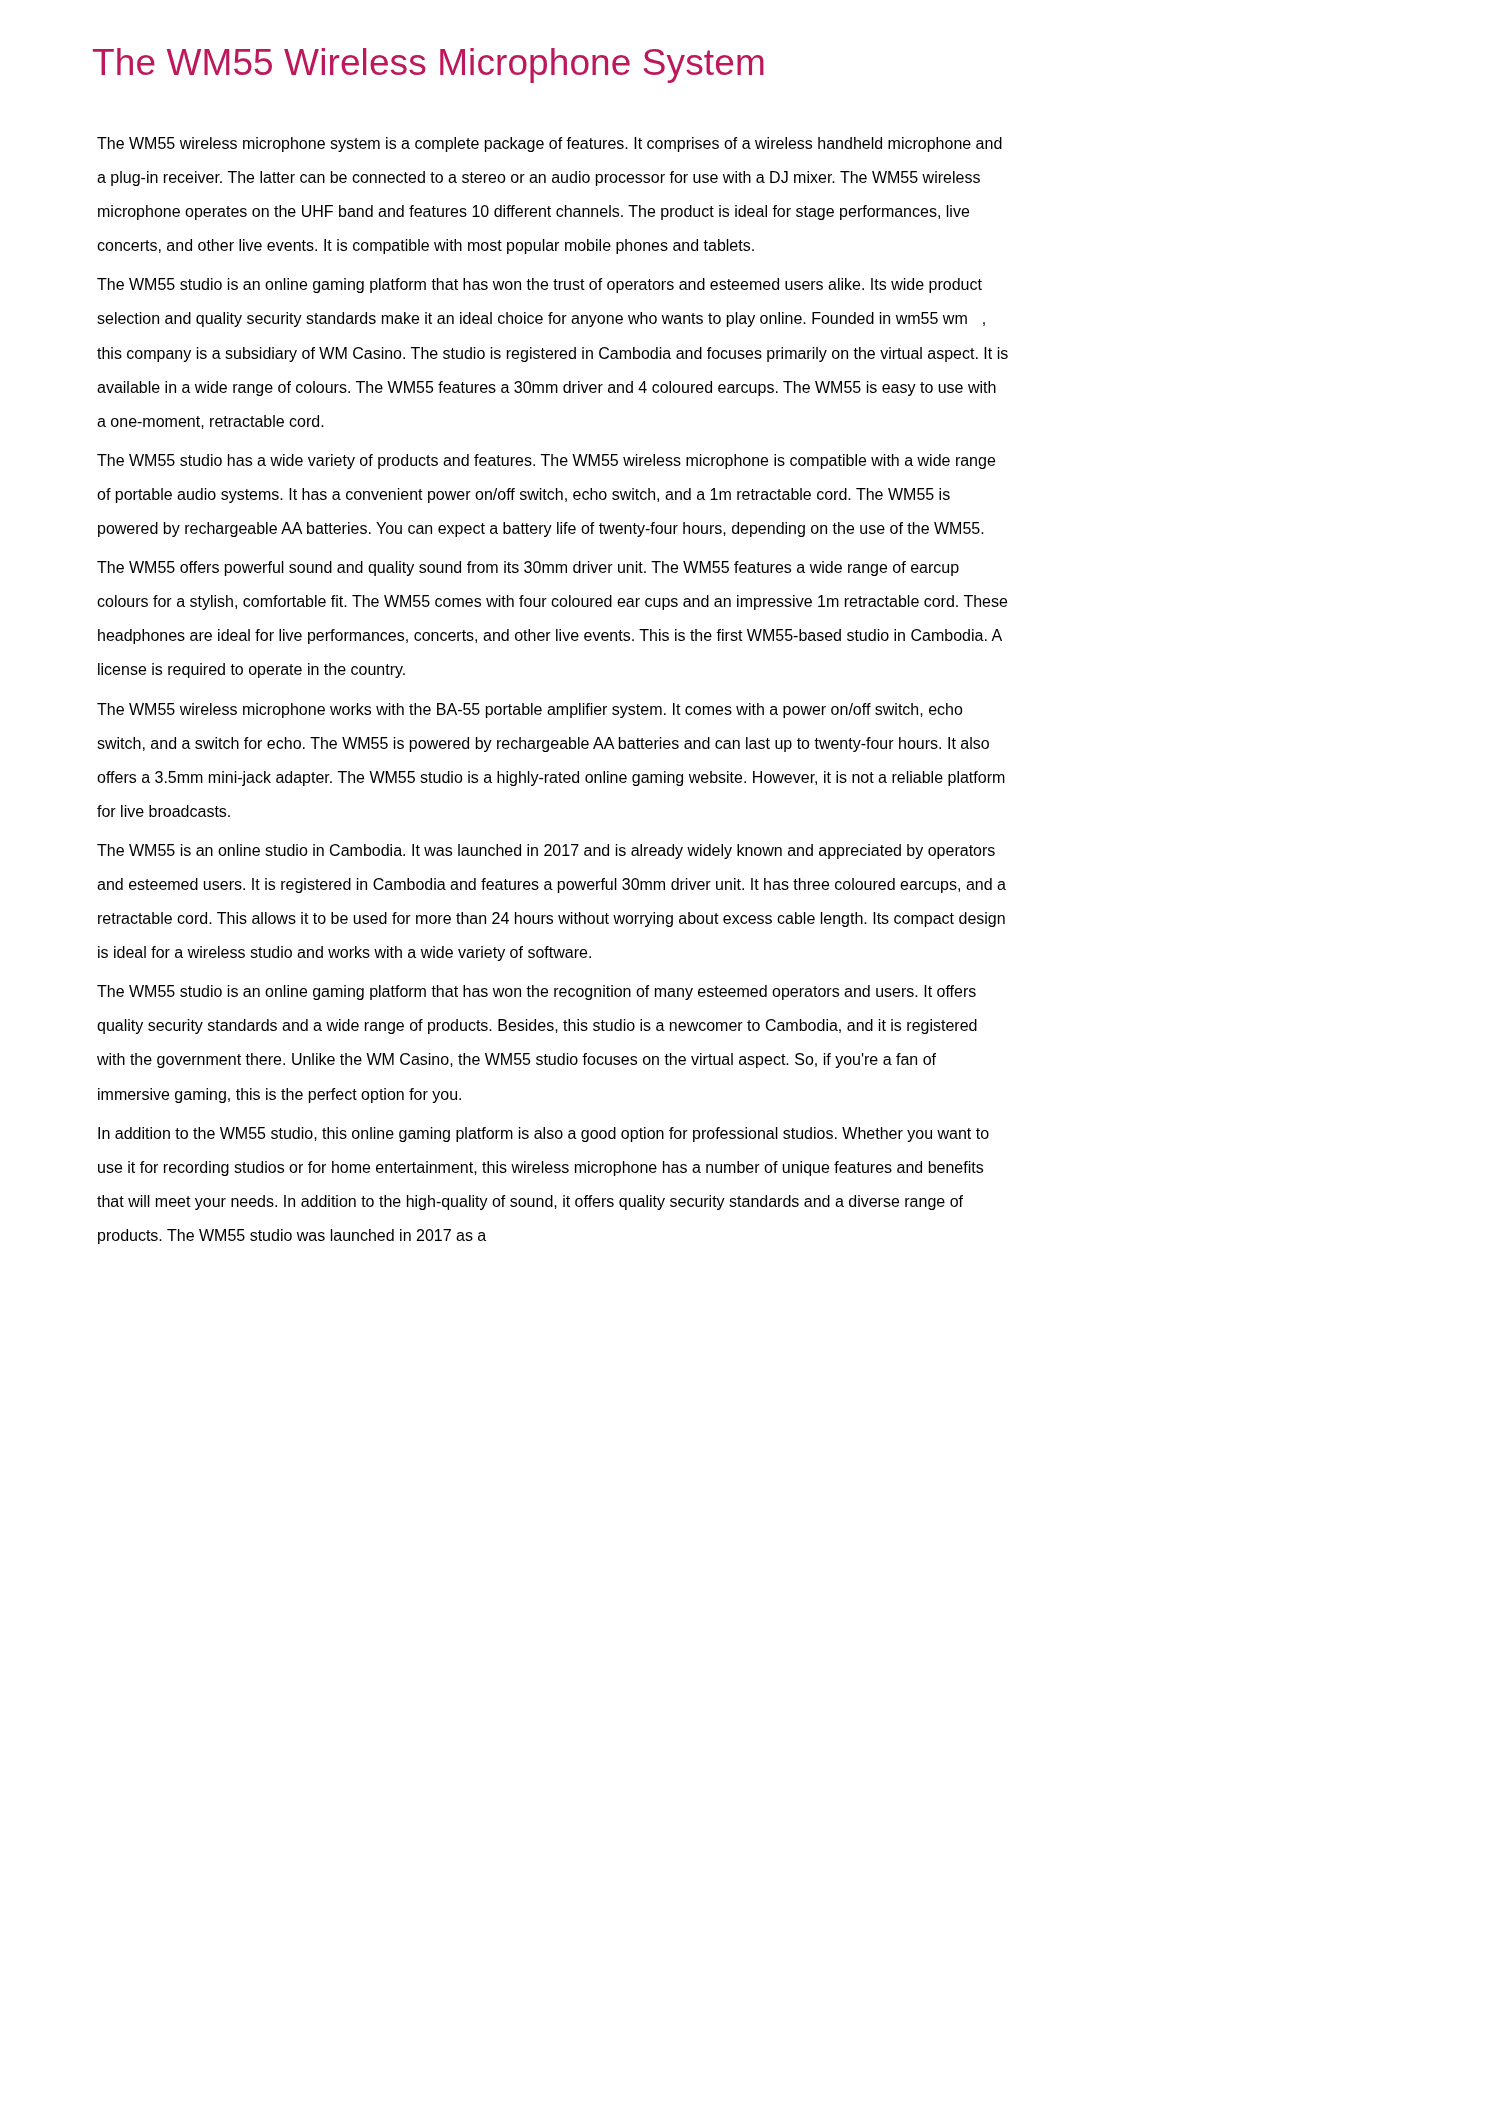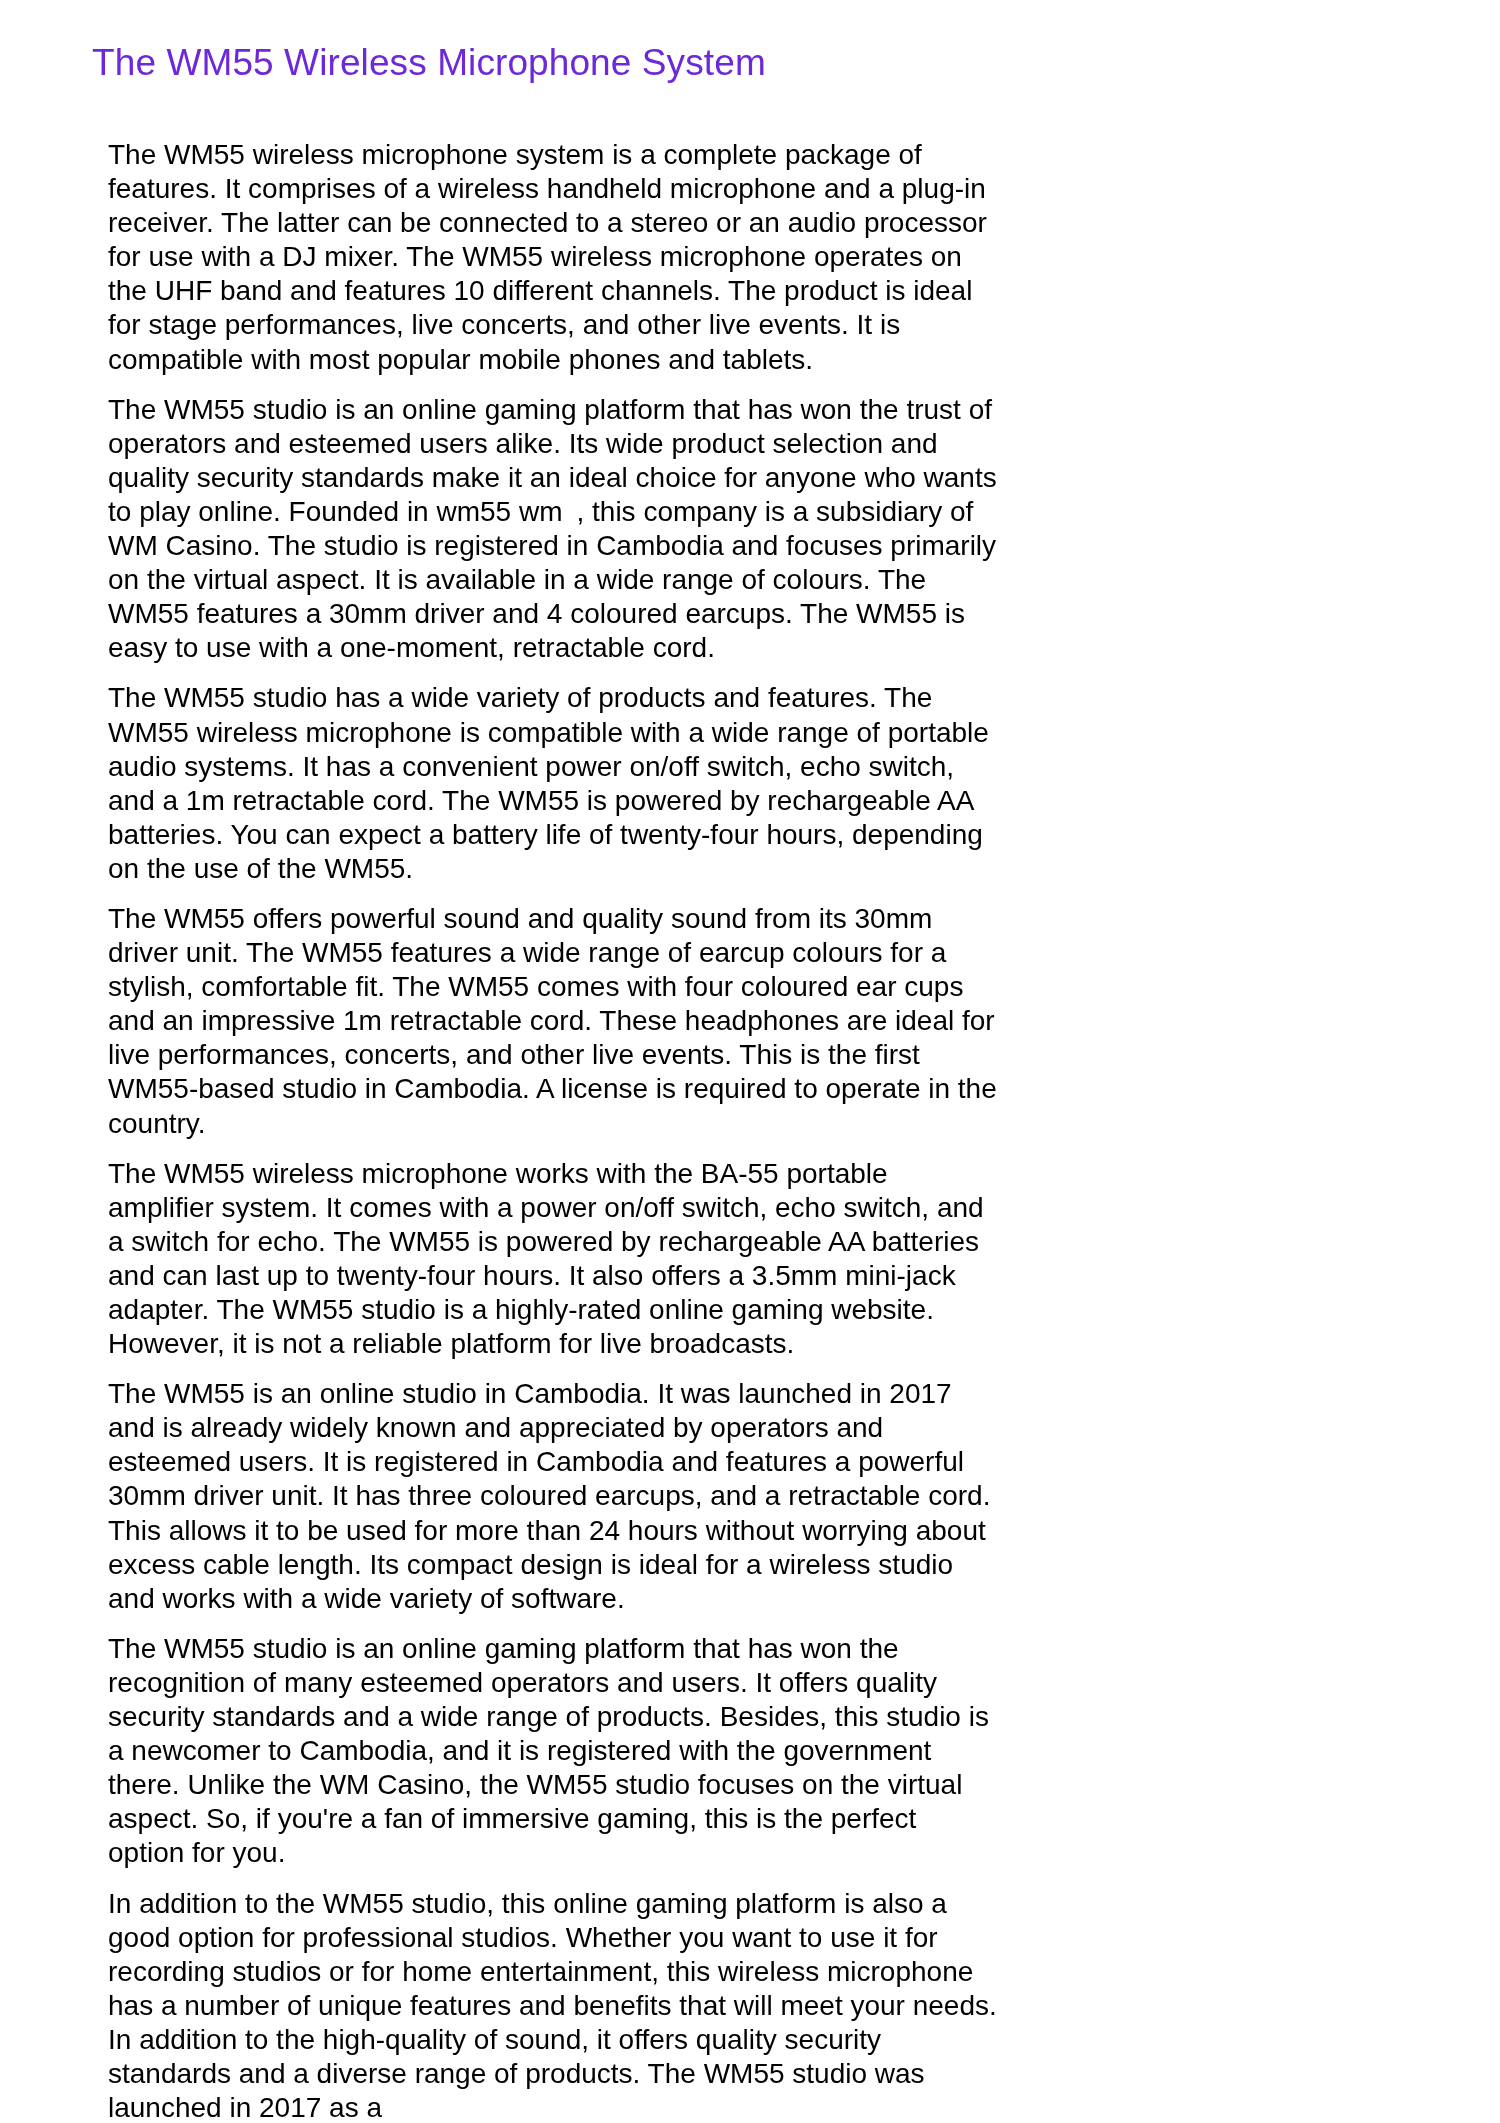--- a/index.html
+++ b/index.html
@@ -26,32 +26,32 @@
   #doc-title {
     position: absolute;
     left: 92px;
     top: 40px;
     width: 920px;
     margin: 0;
     font-weight: 400;
     font-size: 37px;
     line-height: 46px;
     letter-spacing: 0.1px;
-    color: #6d28d9;
+    color: #be185d;
   }
   #doc-body {
     position: absolute;
     left: 92px;
     top: 122px;
     width: 922px;
   }
   .doc-paragraph {
-    margin: 16px;
+    margin: 5px;
     padding: 0;
-    font-size: 28px;
+    font-size: 16px;
     line-height: 34.1px;
     font-weight: 400;
     color: #000000;
     text-align: left;
     word-spacing: 0px;
   }
   .inline-gap {
     display: inline-block;
     width: 14px;
   }

